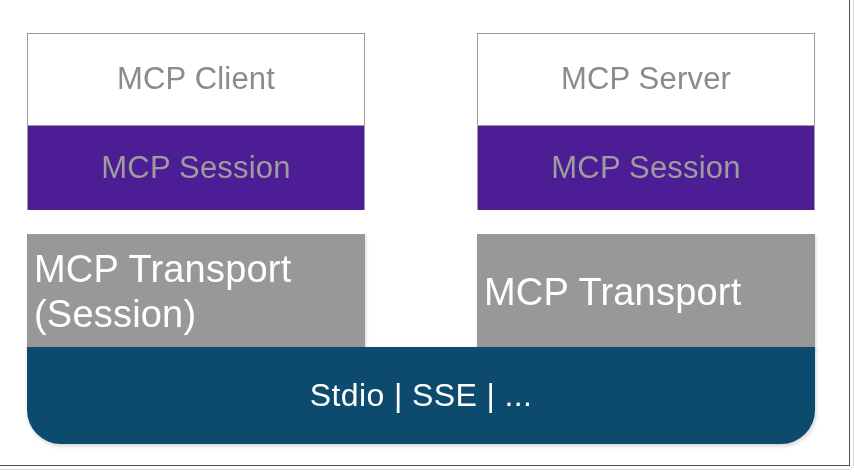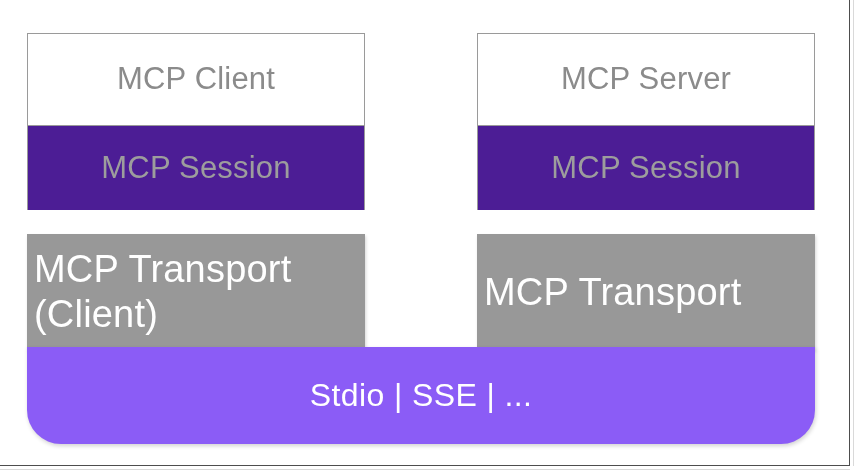--- a/index.html
+++ b/index.html
@@ -118,21 +118,21 @@
   }
 
   
   #transport-bar {
     position: absolute;
     left: 27px;
     top: 347px;
     width: 788px;
     height: 97px;
     box-sizing: border-box;
-    background: #8b5cf6;
+    background: #0c4a6e;
     border-radius: 0 0 34px 34px;
     color: #ffffff;
     display: flex;
     align-items: center;
     justify-content: center;
     font-size: 32px;
     font-weight: 400;
     letter-spacing: 0.4px;
     box-shadow: 1px 2px 4px rgba(0,0,0,0.18);
   }
@@ -145,21 +145,21 @@
   <div class="stack" id="stack-client">
     <div class="layer layer-app">
       <span>MCP Client</span>
     </div>
     <div class="layer layer-session">
       <span>MCP Session</span>
     </div>
     <div class="layer layer-transport">
       <span class="txt">
         <span>MCP Transport</span><br>
-        <span>(Client)</span>
+        <span>(Session)</span>
       </span>
     </div>
   </div>
 
   <div class="stack" id="stack-server">
     <div class="layer layer-app">
       <span>MCP Server</span>
     </div>
     <div class="layer layer-session">
       <span>MCP Session</span>

